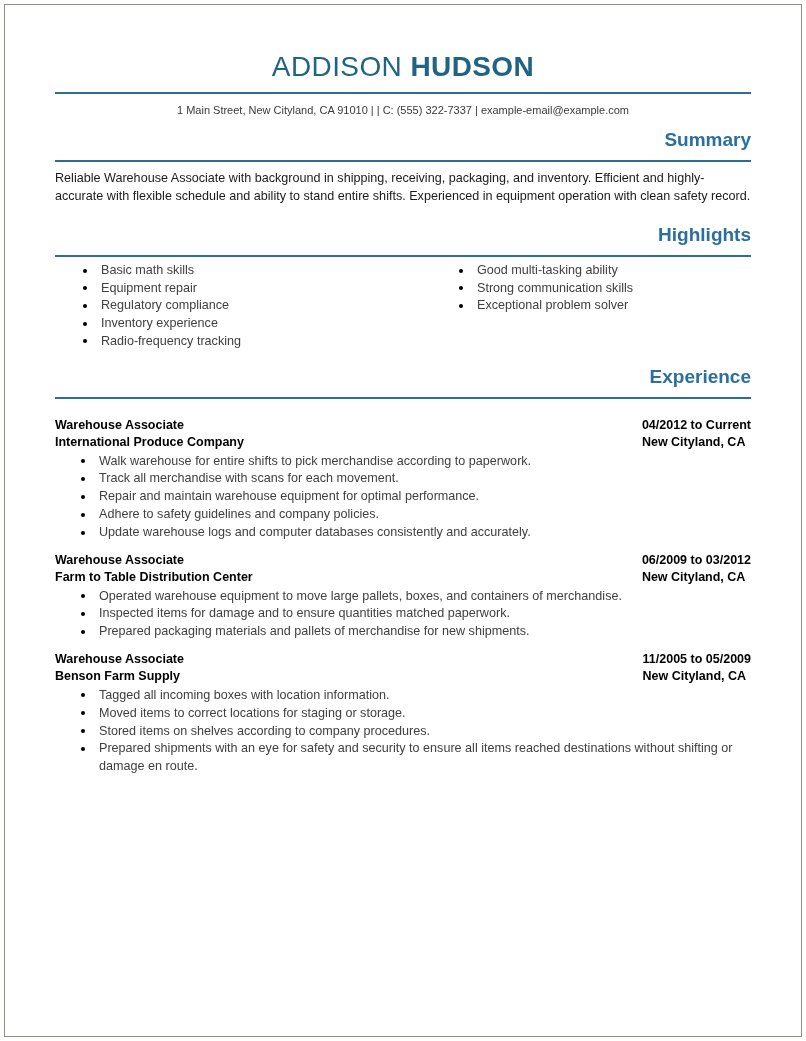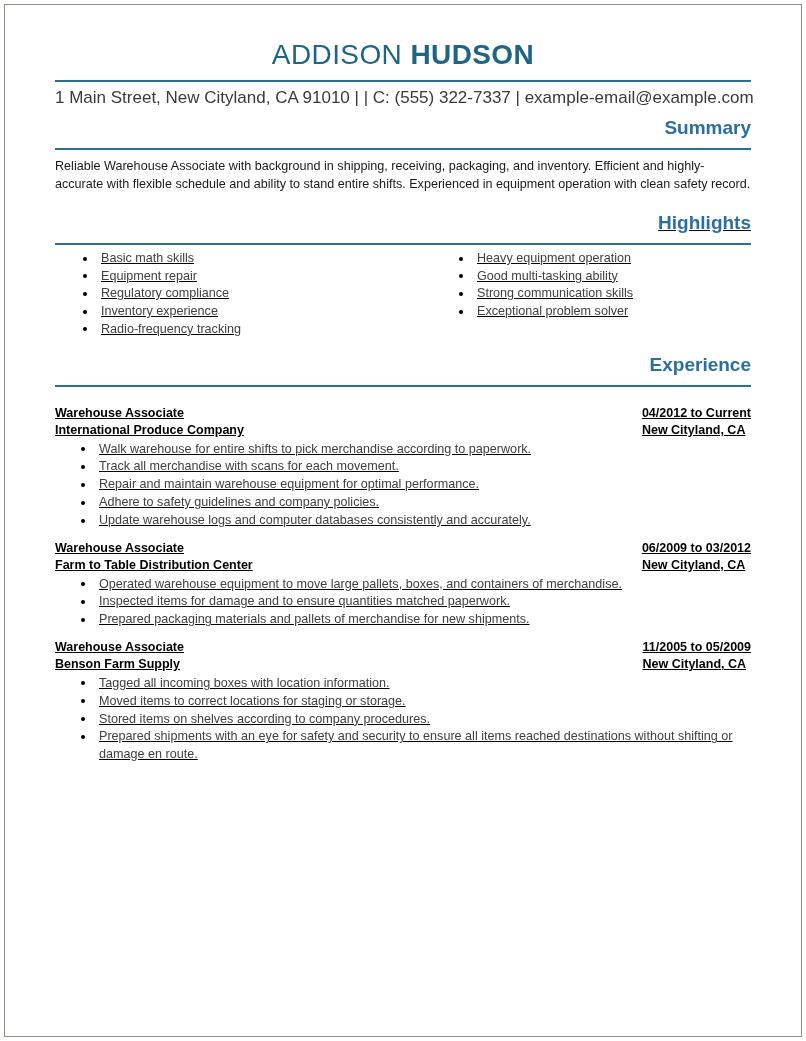--- a/index.html
+++ b/index.html
@@ -25,21 +25,21 @@
     left: 4px;
     top: 4px;
     right: 4px;
     bottom: 4px;
     border: 1px solid #8d8f80;
     pointer-events: none;
   }
   .content {
     position: absolute;
     left: 55px;
-    top: 30px;
+    top: 42px;
     width: 696px;
   }
 
   
   .name {
     text-align: center;
     font-size: 28px;
     line-height: 34px;
     letter-spacing: 0.4px;
     color: #1f6485;
@@ -54,21 +54,21 @@
   }
 
   .rule {
     height: 0;
     border-top: 2px solid #2d6f8e;
     margin: 8px 0 0 0;
   }
 
   .contact {
     text-align: center;
-    font-size: 17px;
+    font-size: 11px;
     line-height: 16px;
     color: #3a3a3a;
     margin: 8px 0 10px 0;
     white-space: nowrap;
   }
 
   
   .section {
     margin-top: 0;
   }
@@ -182,48 +182,47 @@
     <div class="contact">1 Main Street, New Cityland, CA 91010 |  | C: (555) 322-7337 | example-email@example.com</div>
 
     <div class="section">
       <div class="section-title">Summary</div>
       <div class="rule"></div>
       <div class="section-body">
         <div class="summary-text">Reliable Warehouse Associate with background in shipping, receiving, packaging, and inventory. Efficient and highly-accurate with flexible schedule and ability to stand entire shifts. Experienced in equipment operation with clean safety record.</div>
       </div>
     </div>
 
-    <div class="section" style="margin-top:18px;text-decoration:underline;">
+    <div class="section" style="margin-top:18px;">
       <div class="section-title">Highlights</div>
       <div class="rule"></div>
       <div class="highlights">
         <div class="hl-col left">
           <ul class="bullets" id="hl-left">
               <li>Basic math skills</li>
               <li>Equipment repair</li>
               <li>Regulatory compliance</li>
               <li>Inventory experience</li>
               <li>Radio-frequency tracking</li>
             </ul>
         </div>
         <div class="hl-col right">
           <ul class="bullets" id="hl-right">
-              <li>Heavy equipment operation</li>
               <li>Good multi-tasking ability</li>
               <li>Strong communication skills</li>
               <li>Exceptional problem solver</li>
             </ul>
         </div>
       </div>
     </div>
 
     <div class="section" style="margin-top:14px;">
       <div class="section-title">Experience</div>
       <div class="rule"></div>
-      <div class="section-body" style="margin-top:18px;text-decoration:underline;" id="exp-body">
+      <div class="section-body" style="margin-top:18px;" id="exp-body">
           <div class="job">
             <div class="job-head">
               <div class="job-left">
                 <div>Warehouse Associate</div>
                 <div>International Produce Company</div>
               </div>
               <div class="job-right">
                 <div>04/2012 to Current</div>
                 <div>New Cityland, CA</div>
               </div>

